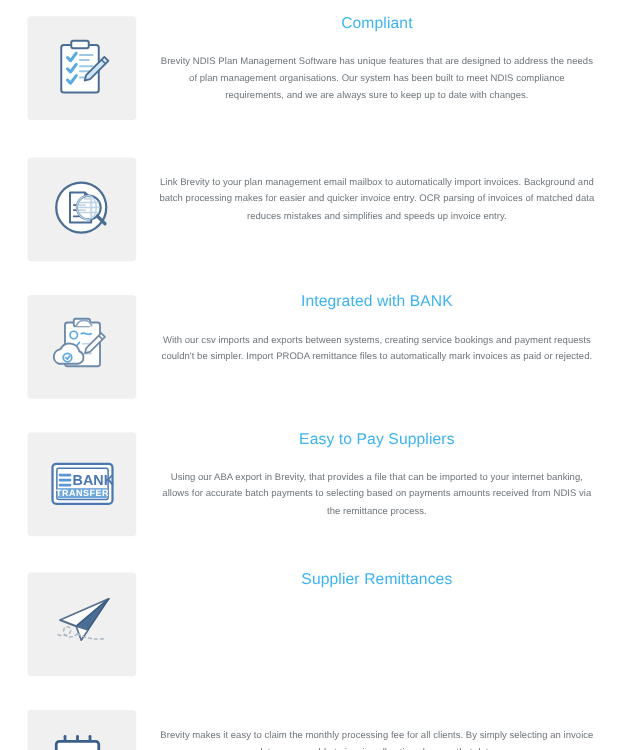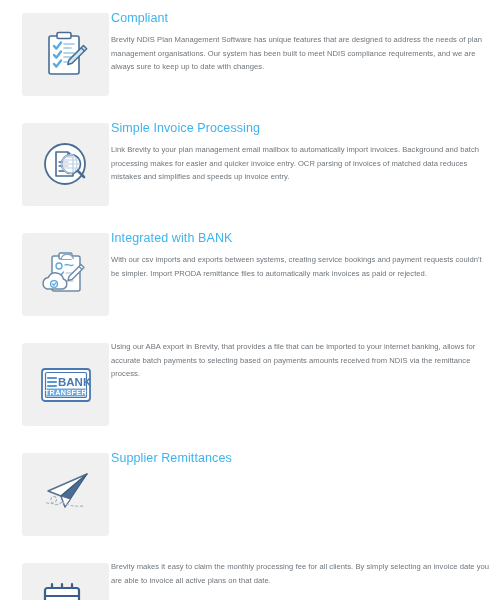--- a/index.html
+++ b/index.html
@@ -37,34 +37,35 @@
     margin-top: 13px;
   }
   .icon-box svg {
     display: block;
   }
   .feature-text {
     flex: 1 1 auto;
     padding-left: 2px;
     padding-right: 6px;
     margin-top: 10px;
+    text-align: center;
   }
   .feature-title {
     color: #3cb4ef;
     font-size: 12.5px;
     line-height: 16px;
     font-weight: 400;
     margin: 0 0 7px 0;
     letter-spacing: 0.1px;
   }
   .feature-desc {
     color: #6e757b;
     font-size: 7.6px;
     line-height: 13.5px;
-    margin: 0;
+    margin: 16px;
     letter-spacing: 0.04px;
   }
 </style>
 </head>
 <body>
 
 <div class="feature-list">
 
   <div class="feature-row">
     <div class="icon-box">
@@ -102,21 +103,20 @@
           <line x1="18" y1="26" x2="27" y2="26" stroke="#4a6d94" stroke-width="1.4" stroke-linecap="round"></line>
           <line x1="18" y1="31" x2="24" y2="31" stroke="#4a6d94" stroke-width="1.4" stroke-linecap="round"></line>
           <circle cx="30" cy="24" r="9.5" fill="#ffffff" fill-opacity="0.72" stroke="#4a6d94" stroke-width="1.7"></circle>
           <path d="M22 20 h16 M21.6 24 h17 M22 28 h16" stroke="#b9d4e8" stroke-width="1.1"></path>
           <path d="M30 14.5 a9.5 9.5 0 0 0 0 19 a6 9.5 0 0 0 0 -19" fill="none" stroke="#b9d4e8" stroke-width="1.1"></path>
           <line x1="36.8" y1="30.8" x2="43" y2="37" stroke="#4a6d94" stroke-width="2.6" stroke-linecap="round"></line>
         </svg>
       </span>
     </div>
     <div class="feature-text">
-      <h3 class="feature-title">Simple Invoice Processing</h3>
       <p class="feature-desc">Link Brevity to your plan management email mailbox to automatically import invoices. Background and batch processing makes for easier and quicker invoice entry. OCR parsing of invoices of matched data reduces mistakes and simplifies and speeds up invoice entry.</p>
     </div>
   </div>
 
   <div class="feature-row">
     <div class="icon-box">
       <span>
         <svg width="50" height="48" viewBox="0 0 50 48">
           <rect x="11" y="5" width="28" height="35" rx="2" fill="#ffffff" stroke="#6e8aa8" stroke-width="1.5"></rect>
           <rect x="18" y="2" width="13" height="6" rx="1.5" fill="#ffffff" stroke="#6e8aa8" stroke-width="1.5"></rect>
@@ -150,20 +150,21 @@
           <line x1="8" y1="13" x2="16" y2="13" stroke="#5a97d6" stroke-width="2.2" stroke-linecap="round"></line>
           <line x1="8" y1="17" x2="16" y2="17" stroke="#5a97d6" stroke-width="2.2" stroke-linecap="round"></line>
           <line x1="8" y1="21" x2="16" y2="21" stroke="#5a97d6" stroke-width="2.2" stroke-linecap="round"></line>
           <text x="18" y="21" font-family="Liberation Sans, sans-serif" font-size="11.5" font-weight="bold" fill="#4a78b0">BANK</text>
           <rect x="6.5" y="23.5" width="39" height="8" fill="#6ea8dd"></rect>
           <text x="26" y="30" text-anchor="middle" font-family="Liberation Sans, sans-serif" font-size="7.2" font-weight="bold" fill="#ffffff" letter-spacing="0.4">TRANSFER</text>
         </svg>
       </span>
     </div>
     <div class="feature-text">
+      <h3 class="feature-title">Easy to Pay Suppliers</h3>
       <p class="feature-desc">Using our ABA export in Brevity, that provides a file that can be imported to your internet banking, allows for accurate batch payments to selecting based on payments amounts received from NDIS via the remittance process.</p>
     </div>
   </div>
 
   <div class="feature-row">
     <div class="icon-box">
       <span>
         <svg width="52" height="46" viewBox="0 0 52 46">
           <path d="M47 2 L8 19 L21 24 z" fill="#ffffff" stroke="#56708e" stroke-width="1.5" stroke-linejoin="round"></path>
           <path d="M47 2 L21 24 L25 35 z" fill="#4a6d94" stroke="#3f5d80" stroke-width="1.2" stroke-linejoin="round"></path>

